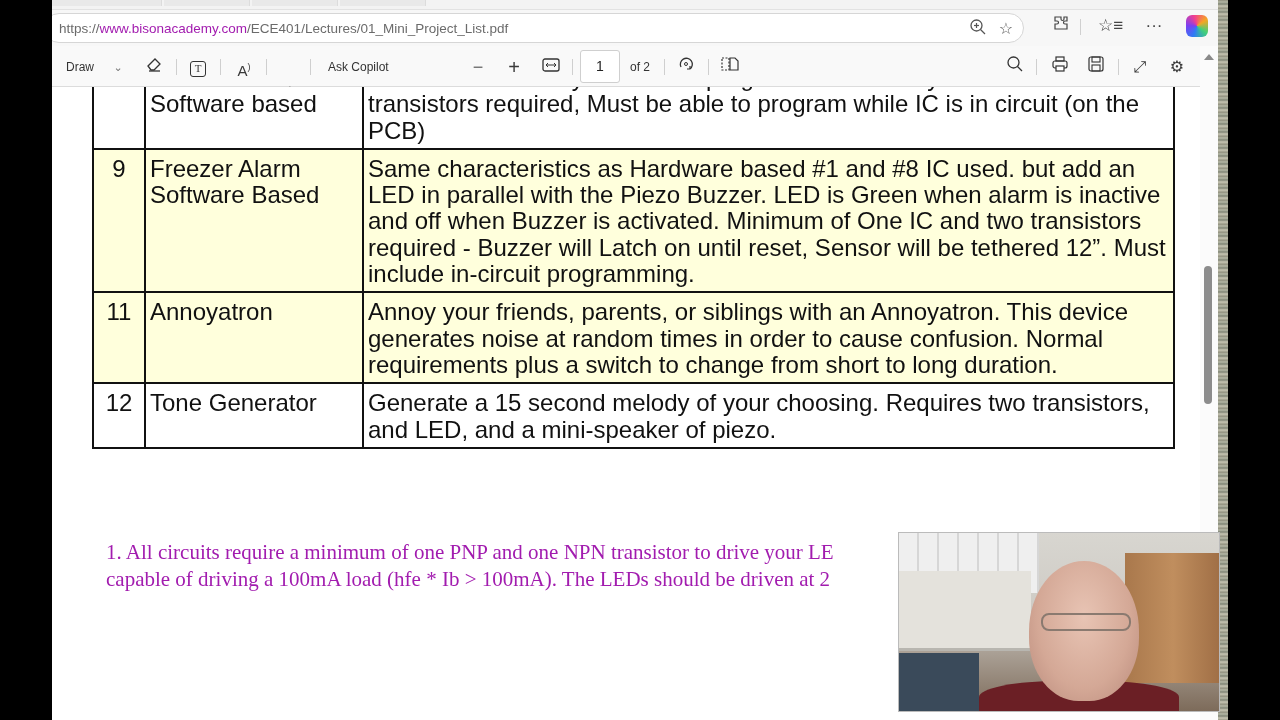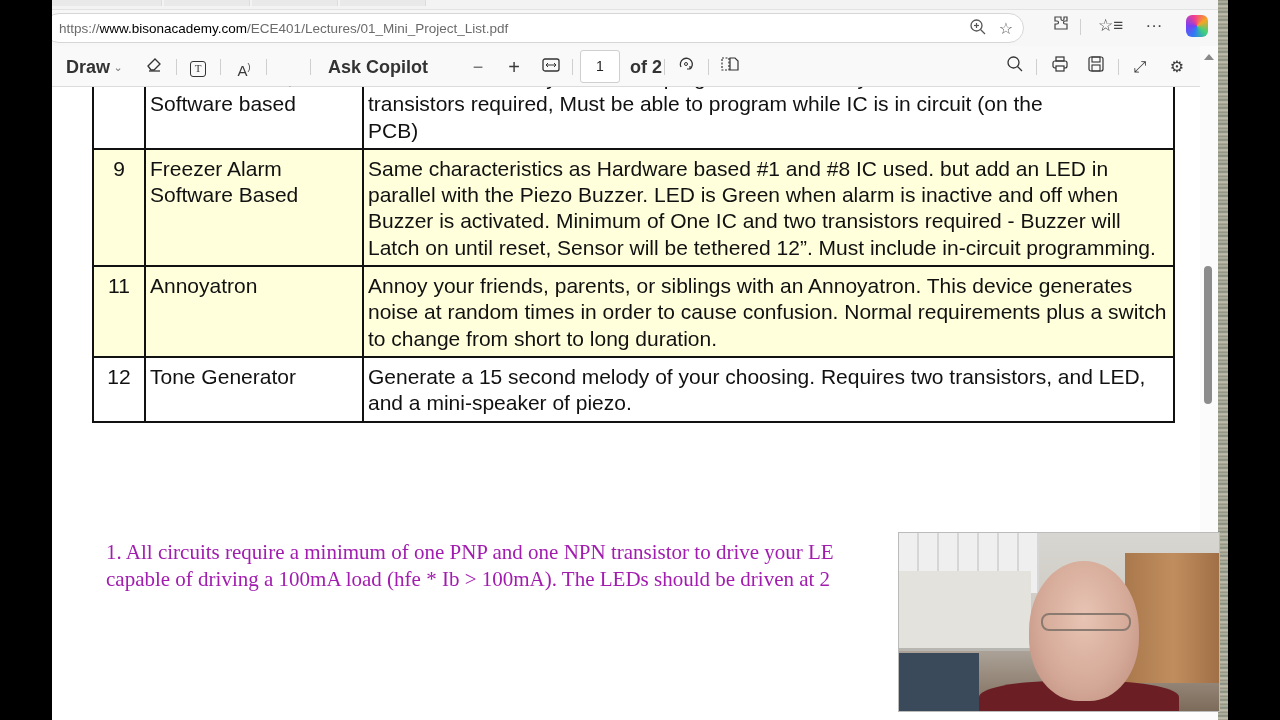--- a/index.html
+++ b/index.html
@@ -19,53 +19,53 @@
   .tabstrip { position: absolute; left: 0; top: 0; width: 100%; height: 10px; background: #f3f3f3; border-bottom: 1px solid #e2e2e2; }
   .tabstrip .tabseg { position: absolute; top: 0; height: 6px; background: #e9e9e9; border-right: 1px solid #dcdcdc; }
 
   
   .addressbar-row { position: absolute; left: 0; top: 10px; width: 100%; height: 34px; background: #f7f7f7; }
   .omnibox {
     position: absolute; left: -8px; top: 3px; width: 980px; height: 30px;
     background: #fff; border: 1px solid #d6d6d6; border-radius: 15px;
   }
   .url { position: absolute; left: 14px; top: 7px; font-size: 13.5px; color: #6b6b6b; white-space: nowrap; }
-  .url .host { color: #000000; }
+  .url .host { color: #a21caf; }
   .omni-icon { position: absolute; top: 4px; width: 22px; height: 22px; color: #555; font-size: 16px; text-align: center; line-height: 22px; }
   .bar-icon { position: absolute; top: 14px; width: 24px; height: 24px; color: #444; font-size: 17px; text-align: center; line-height: 24px; }
   .bar-divider { position: absolute; top: 19px; width: 1px; height: 16px; background: #d0d0d0; }
   .copilot-logo {
     position: absolute; top: 15px; left: 1134px; width: 22px; height: 22px; border-radius: 6px;
     background: conic-gradient(from 200deg, #2f7bf5, #7b3ff2, #f23f8f, #f5a623, #3fd07c, #2f7bf5);
   }
 
   
   .pdf-toolbar {
     position: absolute; left: 0; top: 46px; width: 1148px; height: 41px;
     background: #f9f9f9; border-bottom: 1px solid #dcdcdc;
   }
-  .tb-item { position: absolute; top: 10px; height: 22px; font-size: 18px; color: #333; line-height: 22px; white-space: nowrap; font-weight: bold; }
+  .tb-item { position: absolute; top: 10px; height: 22px; font-size: 12px; color: #333; line-height: 22px; white-space: nowrap; }
   .tb-icon { position: absolute; top: 9px; width: 24px; height: 24px; color: #3a3a3a; font-size: 16px; text-align: center; line-height: 24px; }
   .tb-divider { position: absolute; top: 13px; width: 1px; height: 16px; background: #cfcfcf; }
   .page-box {
     position: absolute; left: 528px; top: 4px; width: 40px; height: 33px; background: #fff;
     border: 1px solid #cfcfcf; border-radius: 3px; text-align: center; line-height: 31px; font-size: 14px; color: #222;
   }
   .text-box-icon { display: inline-block; width: 16px; height: 16px; border: 1.5px solid #333; border-radius: 3px; font-size: 11px; line-height: 13px; text-align: center; font-family: "Liberation Serif", serif; }
 
   
   .scrollbar { position: absolute; left: 1148px; top: 46px; width: 18px; height: 674px; background: #fbfbfb; }
   .scroll-up { position: absolute; left: 4px; top: 8px; width: 0; height: 0; border-left: 5px solid transparent; border-right: 5px solid transparent; border-bottom: 6px solid #8a8a8a; }
   .scroll-thumb { position: absolute; left: 4px; top: 220px; width: 8px; height: 138px; background: #8c8c8c; border-radius: 4px; }
 
   
   .page { position: absolute; left: 0; top: 87px; width: 1148px; height: 633px; background: #fff; overflow: hidden; }
 
   table.projects { position: absolute; left: 40px; top: -30px; border-collapse: collapse; width: 1083px; }
-  table.projects td { border: 2px solid #111; vertical-align: top; font-size: 21px; line-height: 26.3px; color: #111; padding: 0 4px; }
+  table.projects td { border: 2px solid #111; vertical-align: top; font-size: 24px; line-height: 26.3px; color: #111; padding: 0 4px; }
   table.projects td.num { width: 52px; text-align: center; padding-top: 6px; }
   table.projects td.name { width: 218px; padding-top: 6px; }
   table.projects td.desc { padding-top: 6px; padding-bottom: 4px; margin-left: 39px; }
   tr.yellow td { background: #ffffdc; }
   tr.white td { background: #fff; }
 
   .footnotes { position: absolute; left: 54px; top: 452px; width: 1100px; font-family: "Liberation Serif", serif; font-size: 21px; line-height: 27px; color: #a21caf; }
   .footnotes p { margin-bottom: 16px; }
 
   

